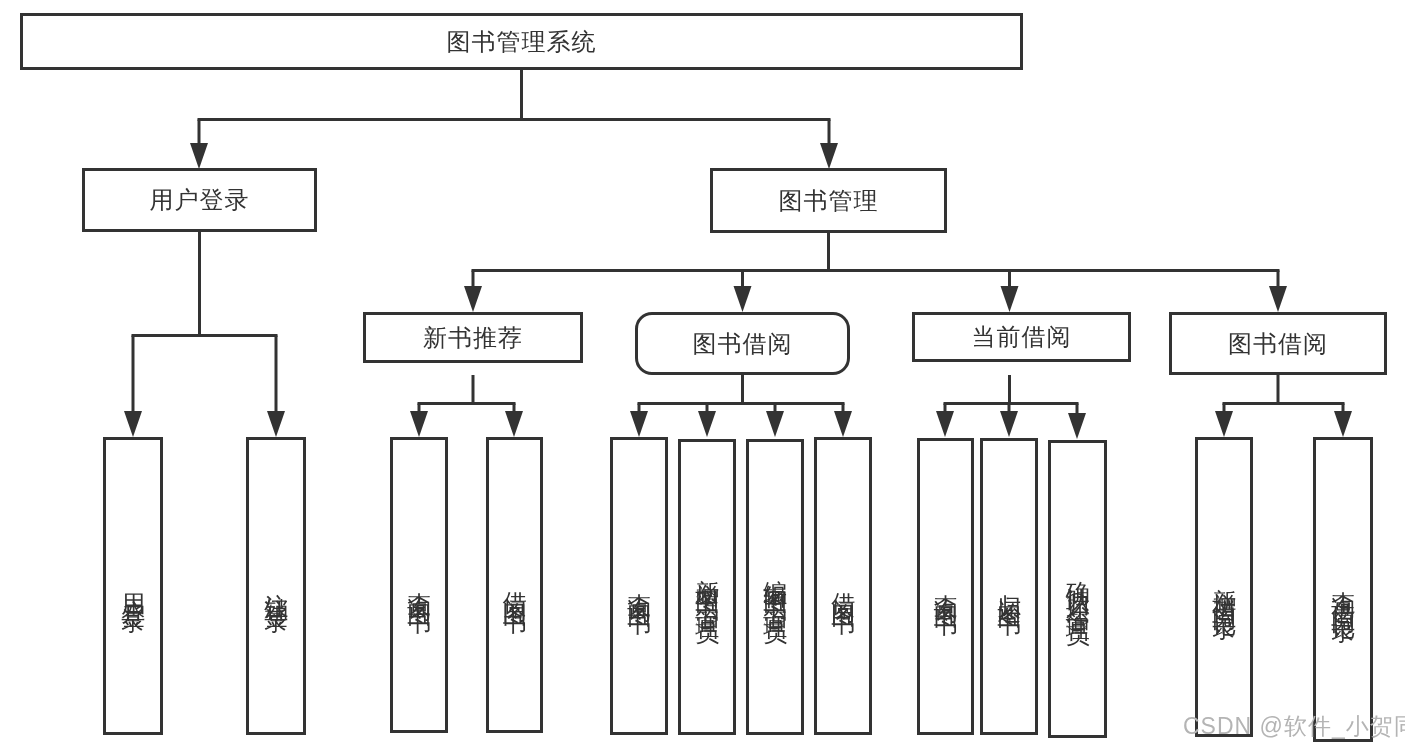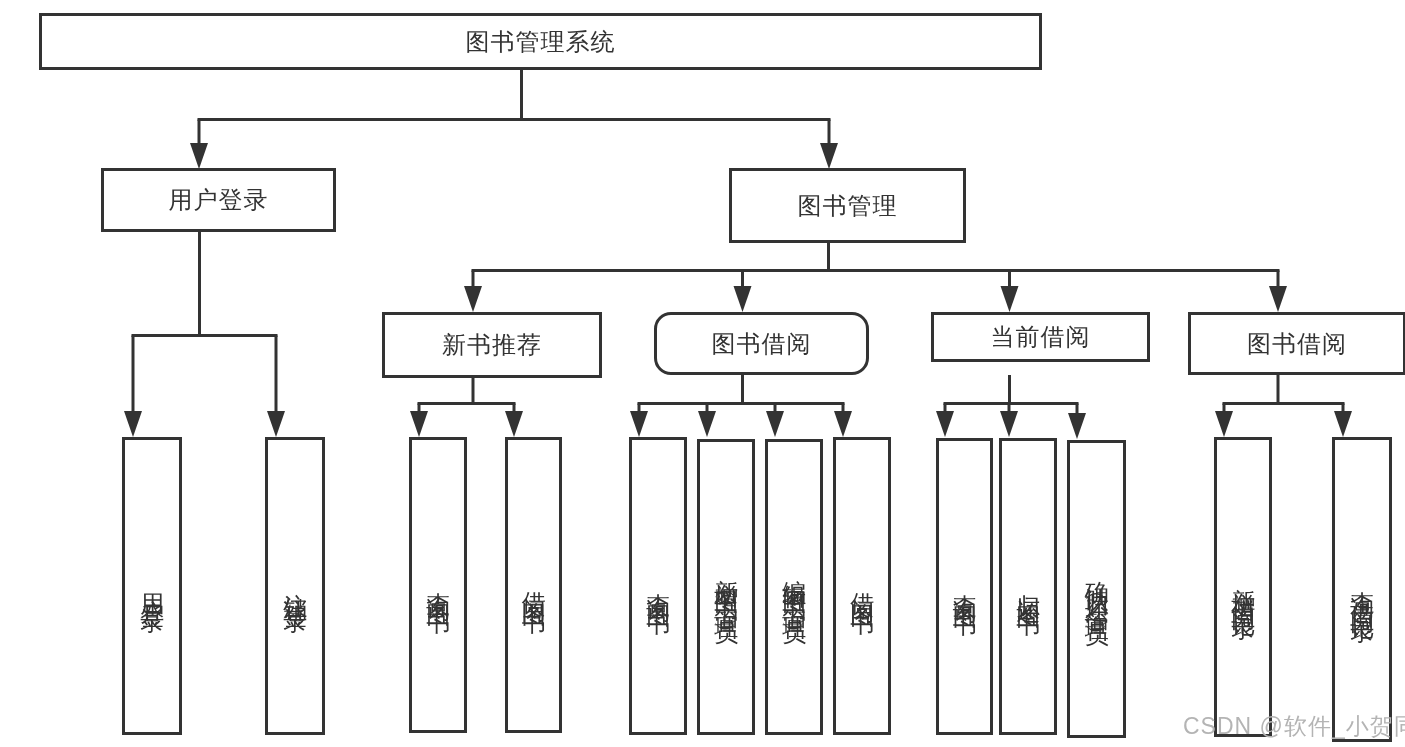--- a/index.html
+++ b/index.html
@@ -32,21 +32,20 @@
   }
   .box {
     position: absolute;
     box-sizing: border-box;
     border: 3px solid #333333;
     background: #ffffff;
     display: flex;
     align-items: center;
     justify-content: center;
     color: #333333;
-    margin-left: 19px;
   }
   .hbox {
     font-size: 24px;
     letter-spacing: 1px;
   }
   .vbox {
     font-size: 24px;
     writing-mode: vertical-rl;
     text-orientation: mixed;
     letter-spacing: 6px;
@@ -140,23 +139,23 @@
       <path class="ln" d="M1224 403.5 V413"></path>
       <path class="ln" d="M1343 403.5 V413"></path>
       <path class="ah" d="M1215 411 h18 l-9 26 z"></path>
       <path class="ah" d="M1334 411 h18 l-9 26 z"></path>
     </g>
   </svg>
 
   <div class="box hbox" style="left:20px;top:13px;width:1003px;height:57px;">图书管理系统</div>
 
   <div class="box hbox" style="left:82px;top:168px;width:235px;height:64px;">用户登录</div>
-  <div class="box hbox" style="left:710px;top:168px;width:237px;height:75px;">图书管理</div>
+  <div class="box hbox" style="left:710px;top:168px;width:237px;height:65px;">图书管理</div>
 
-  <div class="box hbox" style="left:363px;top:312px;width:220px;height:66px;">新书推荐</div>
+  <div class="box hbox" style="left:363px;top:312px;width:220px;height:51px;">新书推荐</div>
   <div class="box hbox" style="left:635px;top:312px;width:215px;height:63px;border-radius:17px;">图书借阅</div>
   <div class="box hbox" style="left:912px;top:312px;width:219px;height:50px;">当前借阅</div>
   <div class="box hbox" style="left:1169px;top:312px;width:218px;height:63px;">图书借阅</div>
 
   <div class="box vbox" style="left:103px;top:437px;width:60px;height:298px;">用户登录</div>
   <div class="box vbox" style="left:246px;top:437px;width:60px;height:298px;">注销登录</div>
 
   <div class="box vbox" style="left:390px;top:437px;width:58px;height:296px;">查询图书</div>
   <div class="box vbox" style="left:486px;top:437px;width:57px;height:296px;">借阅图书</div>
 

